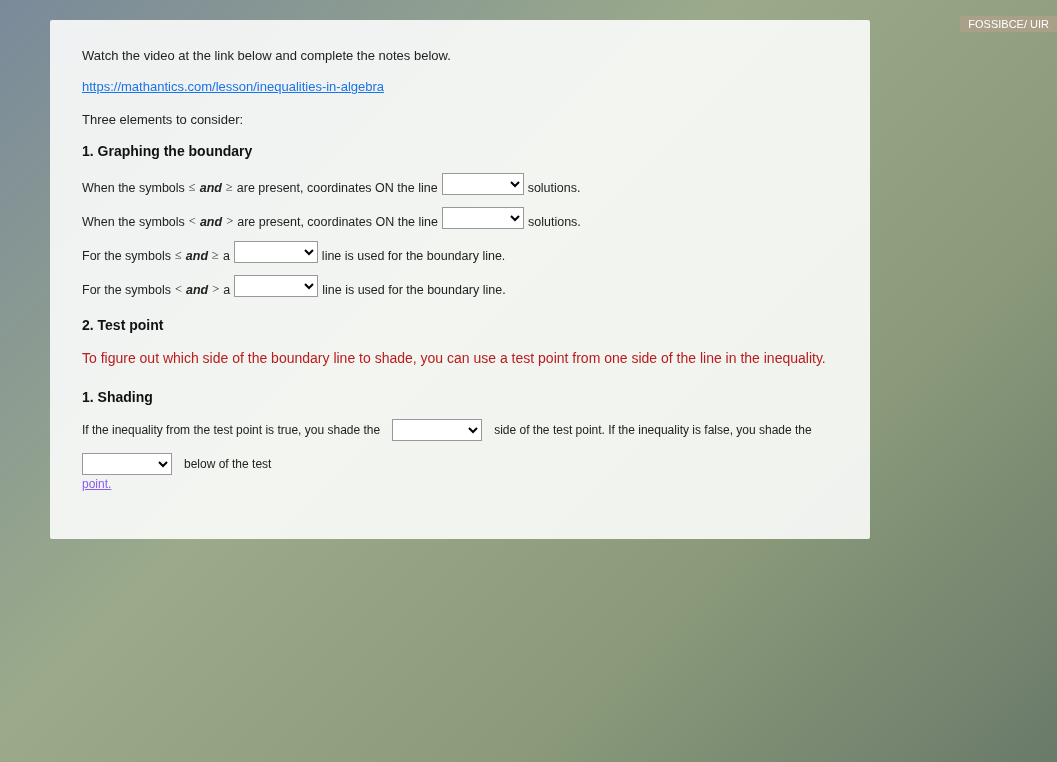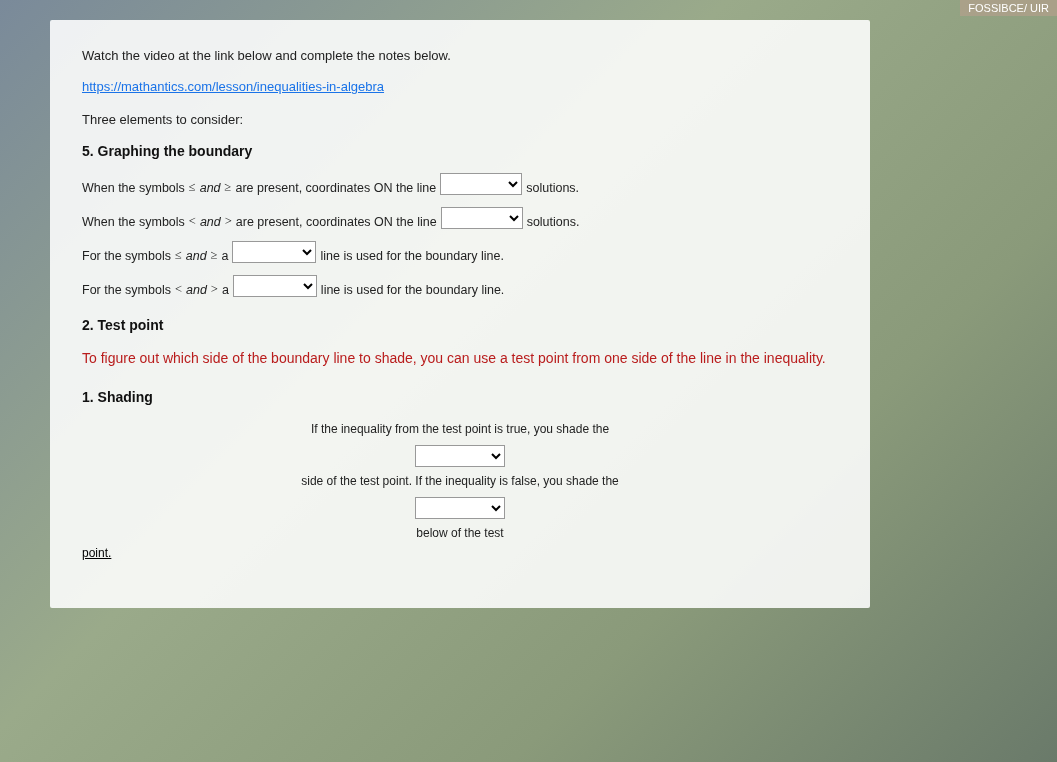--- a/index.html
+++ b/index.html
@@ -12,21 +12,21 @@
       width: 1057px;
       height: 762px;
       background: linear-gradient(135deg, #7a8a9a 0%, #9aaa8a 40%, #8a9a7a 70%, #6a7a6a 100%);
       font-family: Arial, sans-serif;
       overflow: hidden;
       position: relative;
     }
 
     .top-bar {
       position: absolute;
-      top: 0;
+      top: 16px;
       right: 0;
       background: rgba(180, 160, 140, 0.7);
       color: white;
       font-size: 11px;
       padding: 2px 8px;
     }
 
     .content-panel {
       position: absolute;
       top: 20px;
@@ -81,20 +81,21 @@
       padding: 2px 18px 2px 4px;
       font-size: 12px;
       height: 22px;
       appearance: auto;
       cursor: pointer;
       min-width: 80px;
     }
 
     .italic {
       font-style: italic;
+      font-weight: bold;
     }
 
     .symbol {
       font-family: 'Times New Roman', serif;
     }
 
     .sub-section {
       margin-bottom: 20px;
     }
 
@@ -104,23 +105,22 @@
       margin-bottom: 10px;
       line-height: 1.6;
     }
 
     .shading-row {
       font-size: 12px;
       color: #222;
       display: flex;
       align-items: center;
       flex-wrap: wrap;
-      gap: 4px;
+      gap: 12px;
       line-height: 1.8;
-      flex-direction: column;
     }
 
     .shading-row select {
       border: 1px solid #999;
       background: white;
       padding: 2px 18px 2px 4px;
       font-size: 12px;
       height: 22px;
       appearance: auto;
       cursor: pointer;
@@ -136,21 +136,21 @@
 
 <div class="content-panel">
 
   <p class="instruction-text">Watch the video at the link below and complete the notes below.</p>
 
   <a class="link">https://mathantics.com/lesson/inequalities-in-algebra</a>
 
   <p class="three-elements">Three elements to consider:</p>
 
   <div class="sub-section">
-    <p class="section-heading">5. Graphing the boundary</p>
+    <p class="section-heading">1. Graphing the boundary</p>
 
     <div class="question-row">
       <span>When the symbols</span>
       <span class="symbol">≤</span>
       <span class="italic">and</span>
       <span class="symbol">≥</span>
       <span>are present, coordinates ON the line</span>
       <select>
         <option value=""></option>
         <option value="are">are</option>
@@ -217,16 +217,16 @@
         <option value="opposite">opposite</option>
       </select>
       <span>side of the test point. If the inequality is false, you shade the</span>
       <select>
         <option value=""></option>
         <option value="same">same</option>
         <option value="opposite">opposite</option>
       </select>
       <span>below of the test</span>
     </div>
-    <div style="font-size:12px; color:#000000; margin-top:2px;text-decoration:underline;">point.</div>
+    <div style="font-size:12px; color:#8b5cf6; margin-top:2px;text-decoration:underline;">point.</div>
   </div>
 
 </div>
 
 </body></html>

